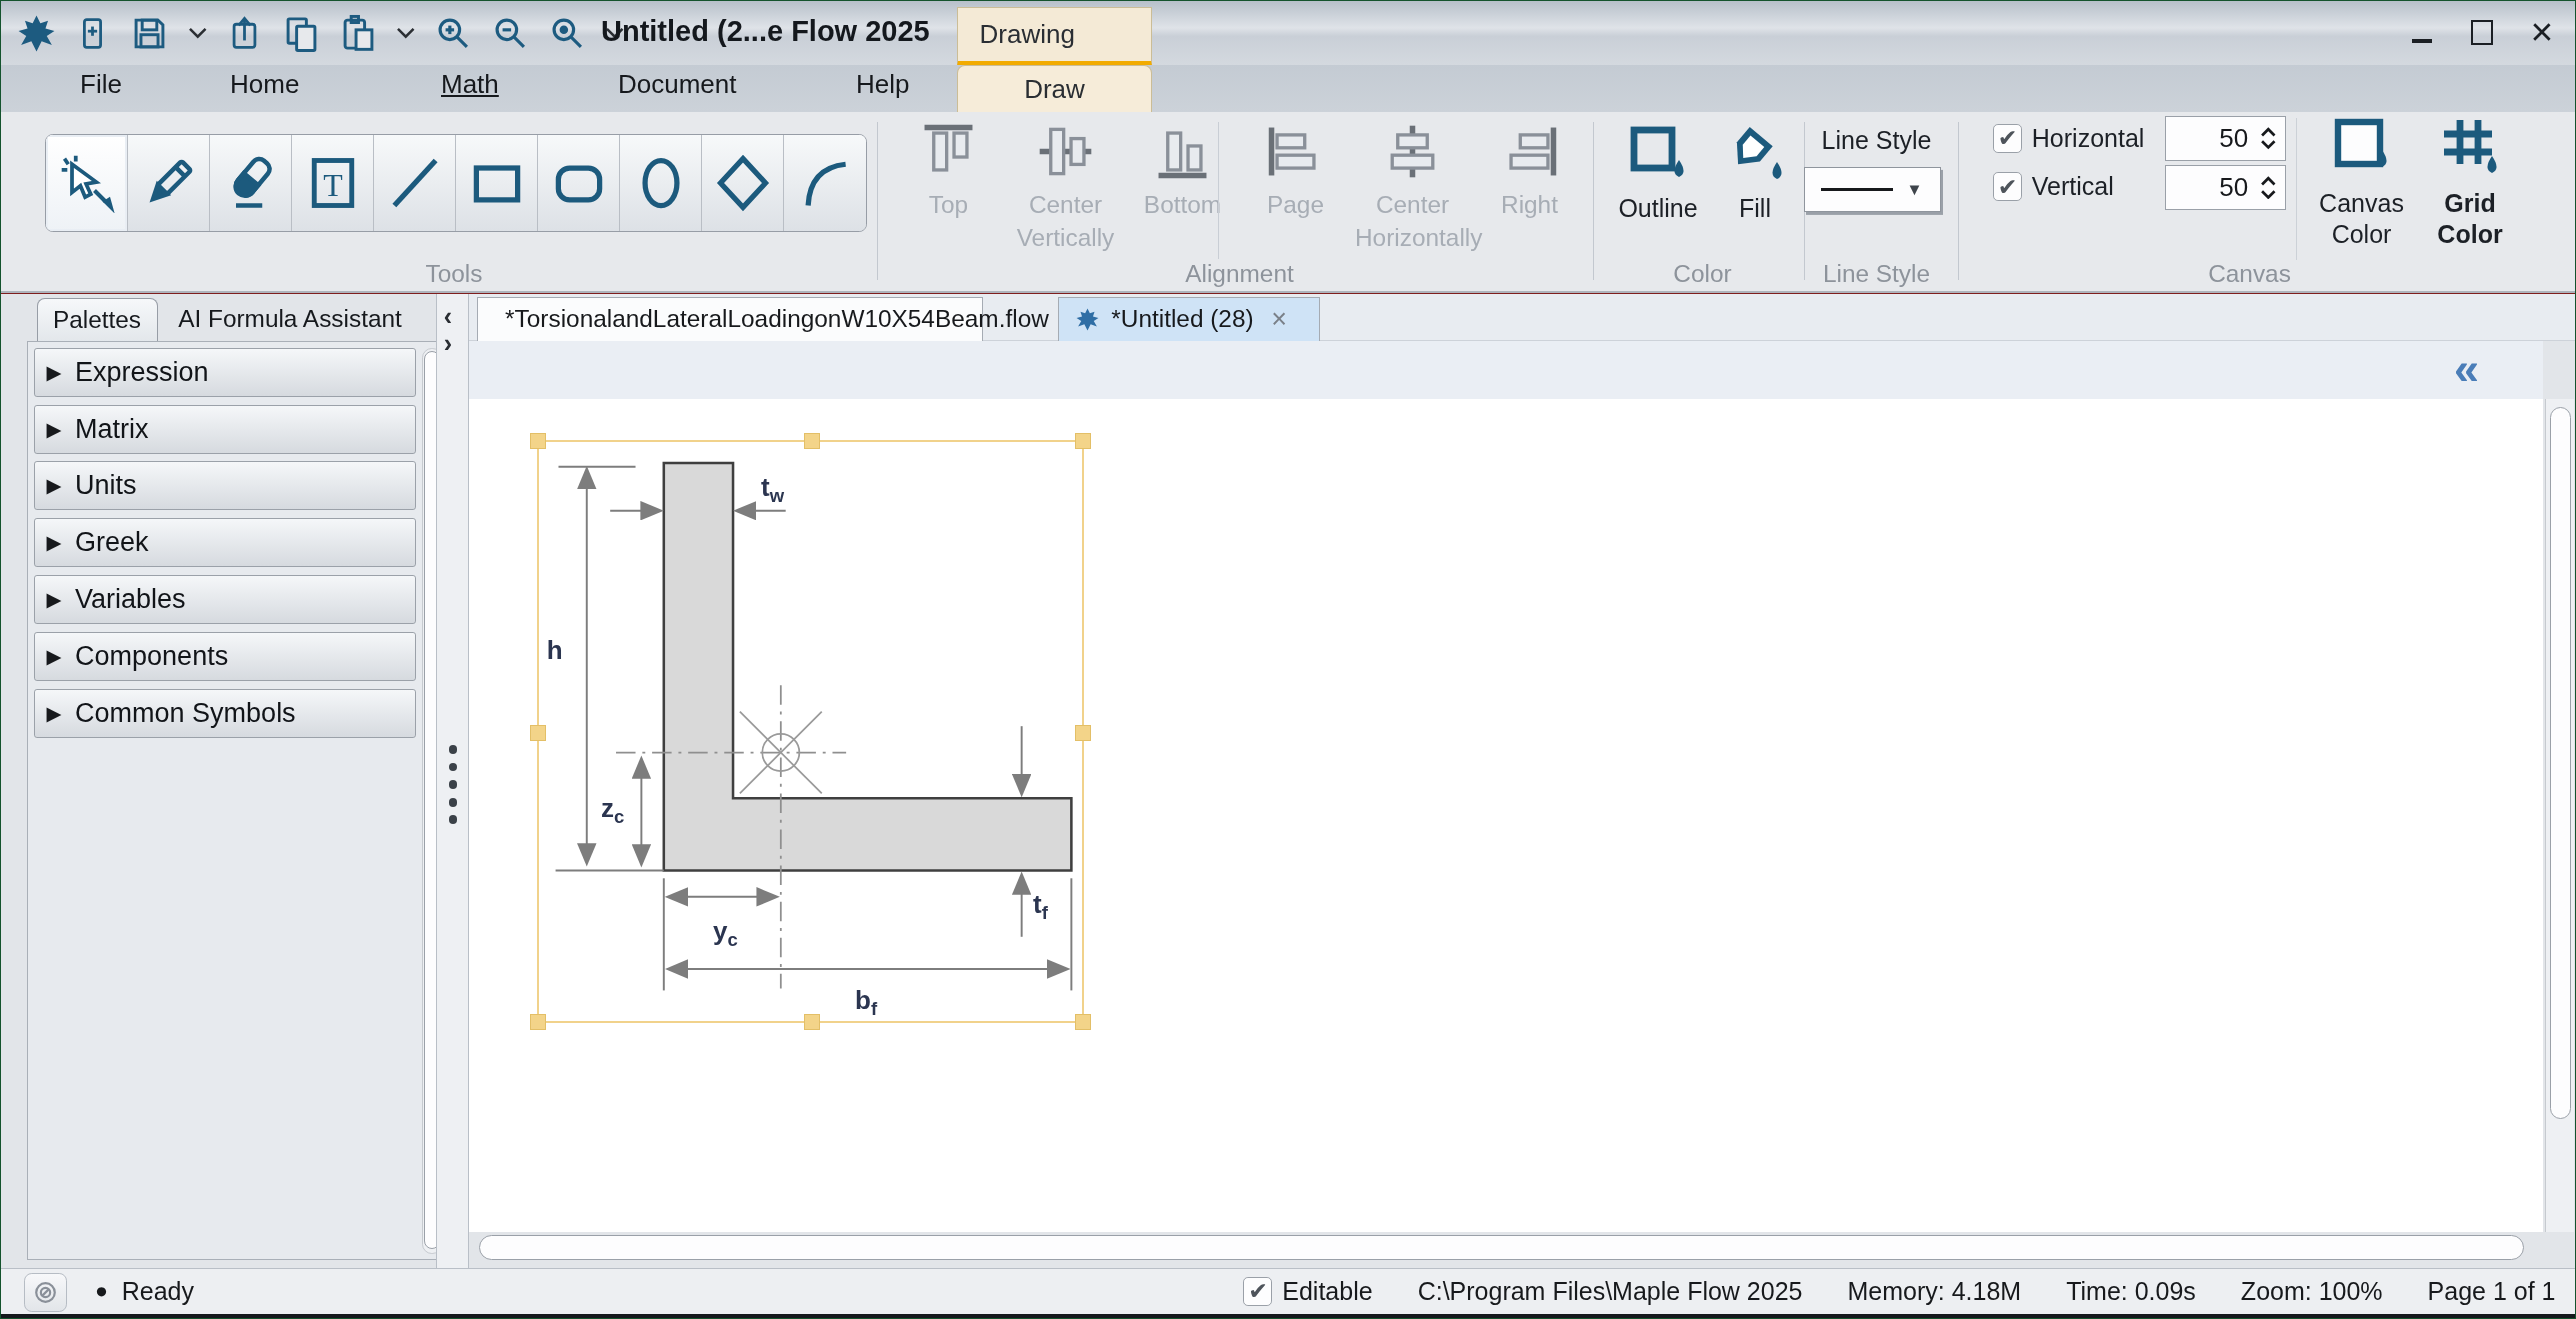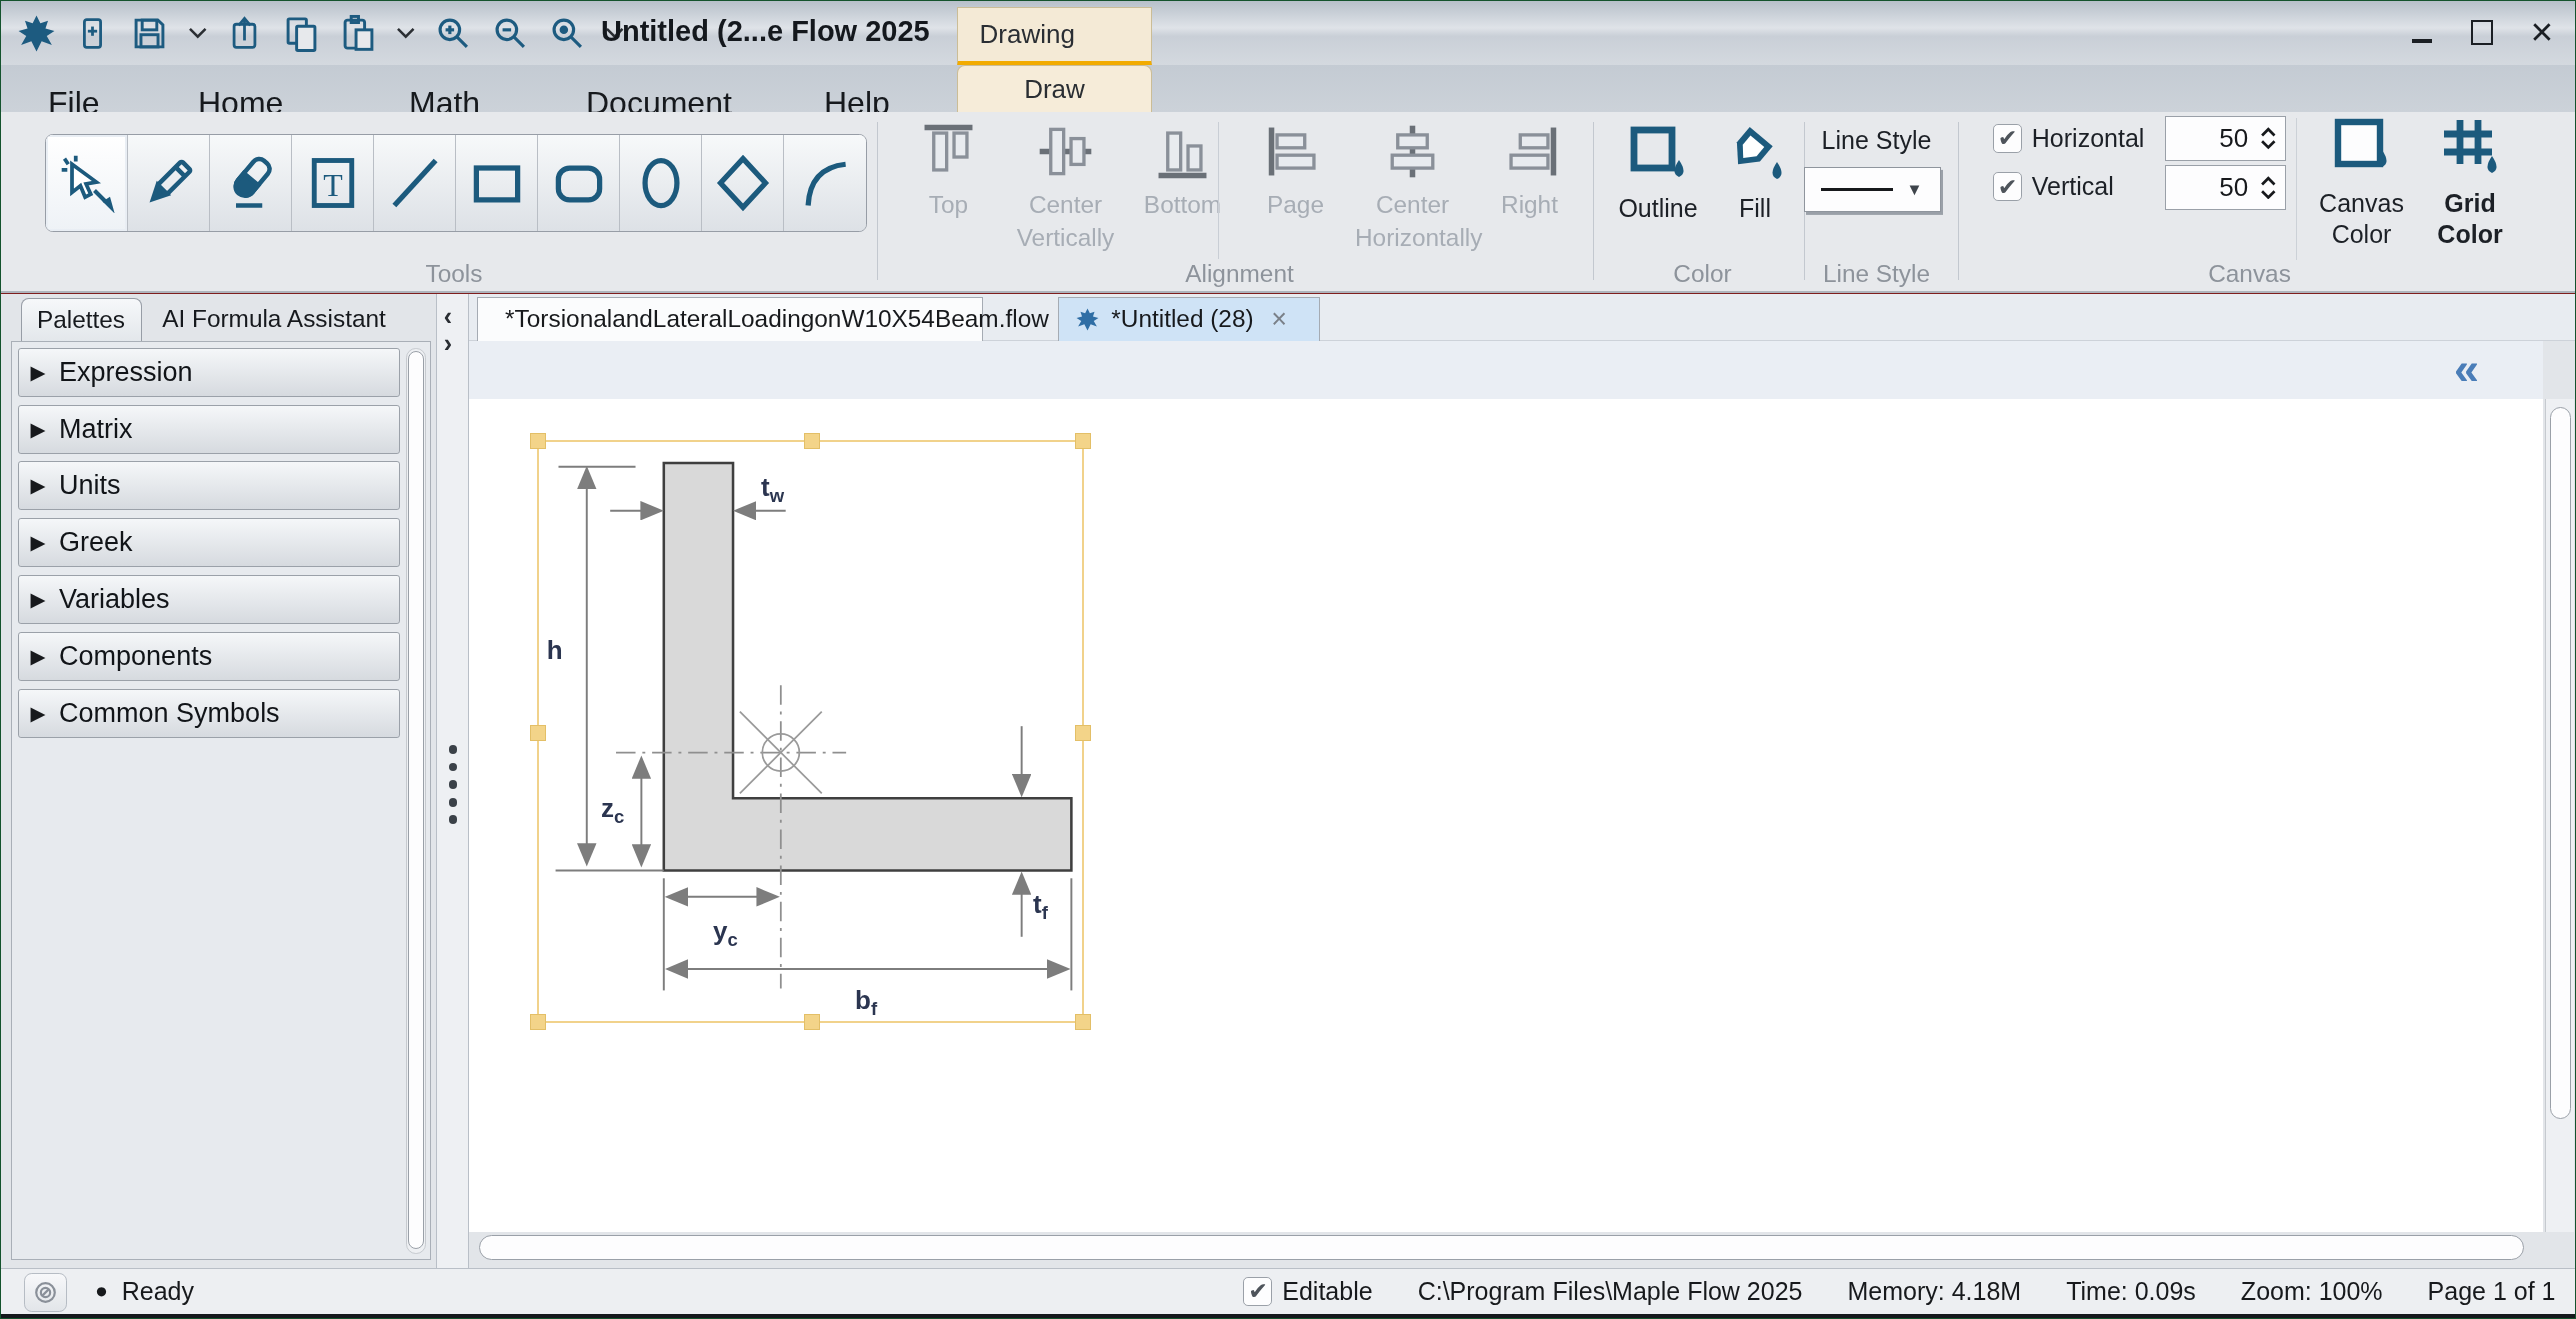--- a/index.html
+++ b/index.html
@@ -15,21 +15,21 @@
   .win-title { position:absolute; left:600px; top:13.7px; width:312px; text-align:center; font-size:29px; font-weight:bold; color:#14181d; white-space:nowrap; }
   .winbtns { position:absolute; right:17.6px; top:11.7px; display:flex; gap:25px; align-items:center; }
   .winbtn { width:35px; height:39px; display:flex; align-items:center; justify-content:center; color:#1b1f24; font-size:29px; }
   .wb-min  { width:19.5px; height:3.9px; background:#1b1f24; margin-top:17.6px; }
   .wb-max  { width:21.5px; height:25px; border:2.9px solid #1b1f24; }
 
   .context-label { position:absolute; left:956px; top:5.9px; width:195px; height:59px; background:#f4ead6; border:1px solid #cbbd96; border-bottom:5.9px solid #f2ab00; font-size:26px; color:#2a2e33; display:flex; align-items:center; padding-left:21.5px; }
 
   
   .menubar { position:absolute; left:0; top:64px; width:2576px; height:47px; background:linear-gradient(#c4cbd3,#ccd2d9); }
-  .menu-item { position:absolute; top:20px; font-size:32px; color:#16191d; }
+  .menu-item { position:absolute; top:4px; font-size:26px; color:#16191d;margin-left:32px; }
   .draw-tab { position:absolute; left:956px; top:0; width:195px; height:47px; background:#f6ecd9; border:1px solid #cbbd96; border-bottom:none; border-radius:7.8px 7.8px 0 0; font-size:26px; color:#2a2e33; display:flex; align-items:center; justify-content:center; }
 
   
   .ribbon { position:absolute; left:0; top:111px; width:2576px; height:181px; background:#e7e9ec; border-bottom:2px solid #aeb4bc; }
   .rsep { position:absolute; top:9.8px; height:158px; width:1px; background:#c3c8cf; }
   .section-label { position:absolute; top:148px; font-size:24.4px; color:#8d939b; text-align:center; }
 
   .toolstrip { position:absolute; left:44px; top:21.5px; height:98px; display:flex; border:1px solid #979da6; border-radius:7.8px; overflow:hidden; background:linear-gradient(#fbfcfd,#dce0e5); }
   .toolbtn { width:82px; height:96px; display:flex; align-items:center; justify-content:center; border-right:1px solid #b9bec5; background:linear-gradient(#f7f9fa,#dde1e6); }
   .toolbtn:last-child { border-right:none; }
@@ -52,21 +52,21 @@
   .cbox { width:29px; height:29px; background:#fdfdfe; border:1px solid #9aa0a8; border-radius:4.9px; display:flex; align-items:center; justify-content:center; font-size:23.4px; color:#4e545b; }
   .cblabel { font-size:25px; color:#1c2026; }
   .spin { position:absolute; left:2164px; width:121px; height:45px; background:#fdfdfe; border:1px solid #9aa0a8; display:flex; align-items:center; }
   .spin .val { flex:1; text-align:right; font-size:26px; color:#17191c; padding-right:7.8px; }
   .spin .arrows { width:29px; display:flex; flex-direction:column; align-items:center; gap:2px; padding-right:3.9px; }
   .spindiv { position:absolute; left:2295px; top:5.9px; height:142px; width:1px; background:#ccd1d7; }
 
   
   .main { position:absolute; left:0; top:293px; width:2576px; height:974px; background:#e2e5e9; }
 
-  .left-panel { position:absolute; left:0; top:0; width:435px; height:974px;text-decoration:underline; }
+  .left-panel { position:absolute; left:16px; top:0; width:435px; height:974px;text-decoration:underline; }
   .ptab { position:absolute; top:3.9px; height:43px; font-size:24.4px; color:#16191d; display:flex; align-items:center; justify-content:center; }
   .ptab.active { background:linear-gradient(#f6f8fa,#e3e7eb); border:1px solid #979da6; border-bottom:none; border-radius:7.8px 7.8px 0 0; }
   .pal-body { position:absolute; left:9.8px; top:47px; width:420px; height:919px; background:#e7eaee; border:1px solid #a9afb7; }
   .accordion { position:absolute; left:5.9px; top:5.9px; width:382px; }
   .acc-item { height:49px; margin-bottom:7.8px; background:linear-gradient(#f5f7f9,#d6dadf); border:1px solid #9ba1a9; border-radius:2.9px; display:flex; align-items:center; }
   .acc-arrow { font-size:19.5px; color:#17191c; margin:0 13.7px 0 11.7px; }
   .acc-label { font-size:27px; color:#111418; }
   .pal-scroll { position:absolute; right:3.9px; top:5.9px; width:19.5px; height:906px; background:#eef0f3; border:1px solid #c6cacf; border-radius:9.8px; }
   .pal-thumb { position:absolute; left:1px; top:2px; width:15.6px; height:898px; background:#fdfdfe; border:1px solid #9aa0a8; border-radius:8.8px; }
 

